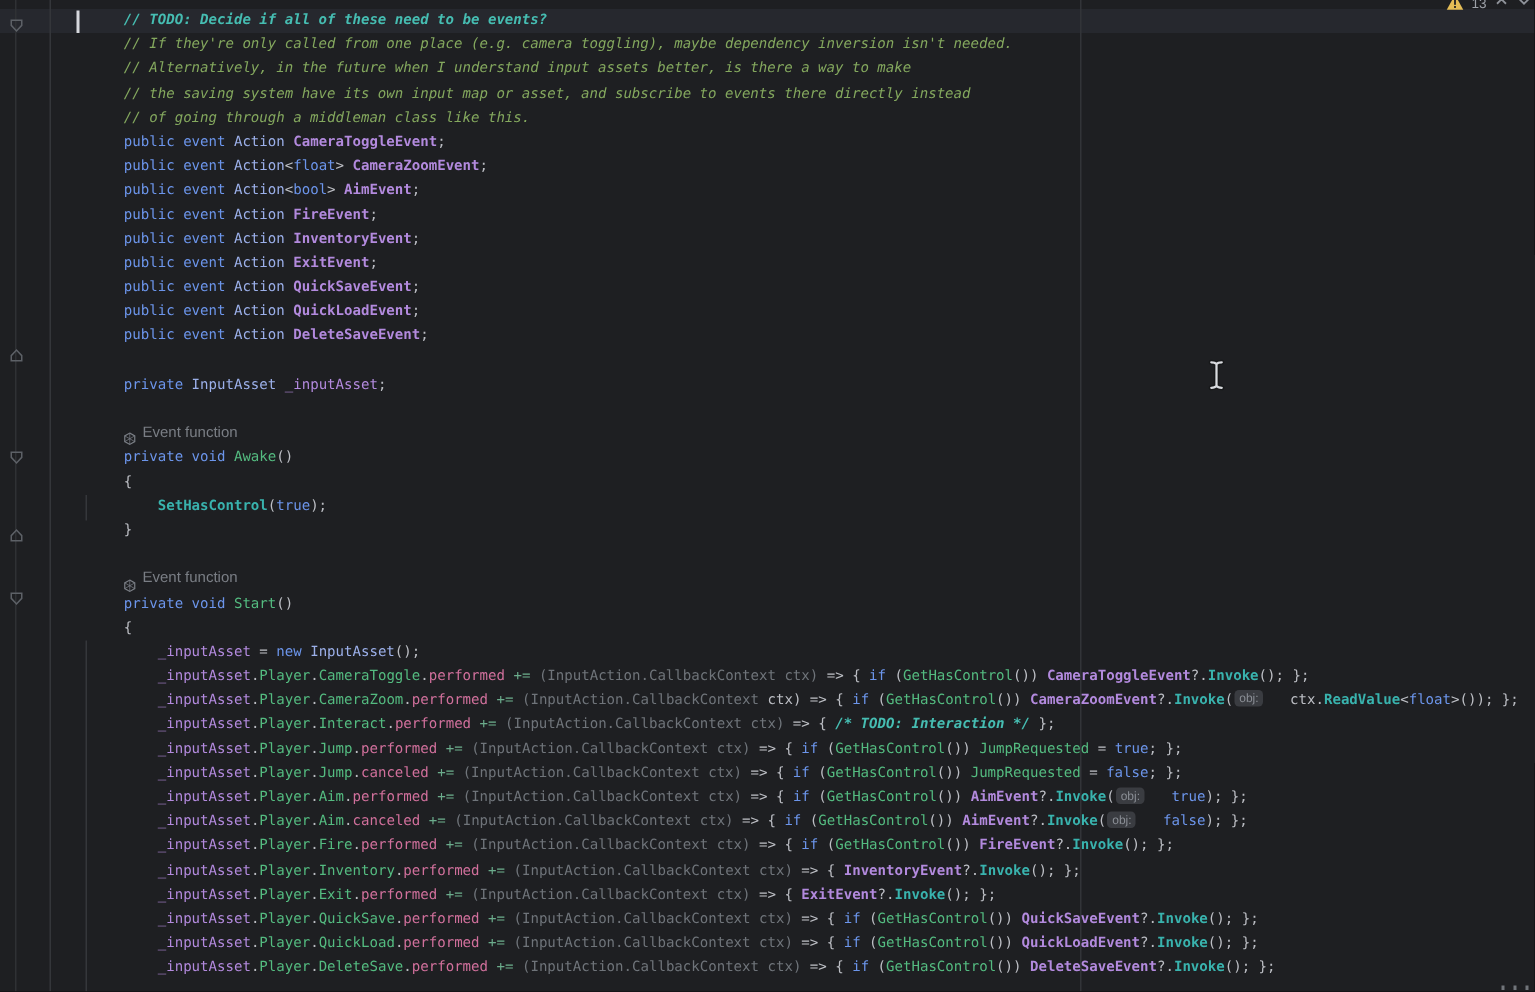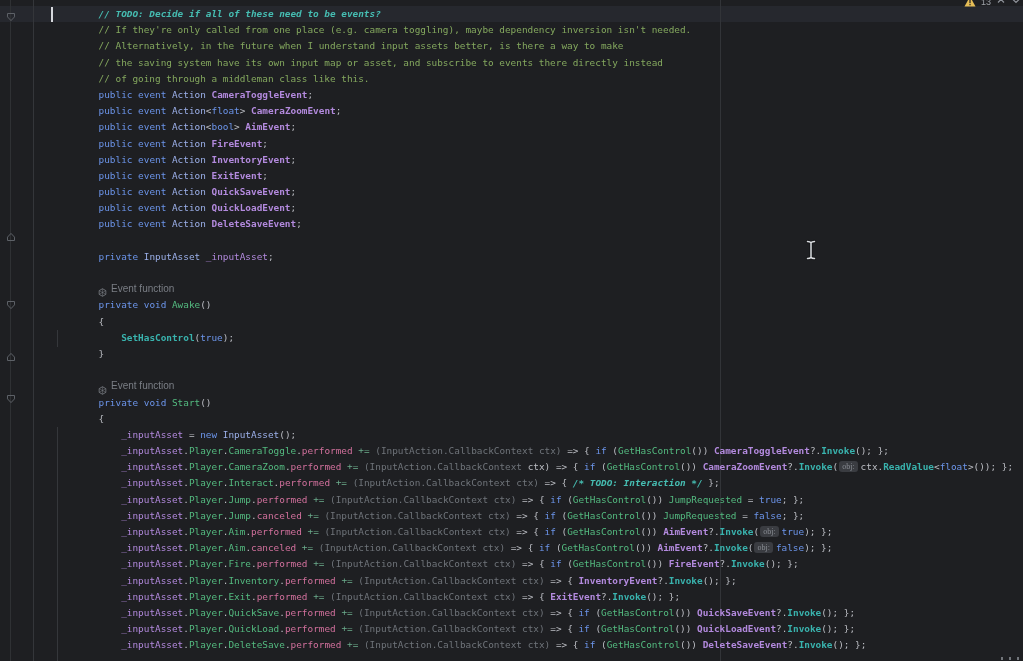--- a/index.html
+++ b/index.html
@@ -4,38 +4,38 @@
 <style>
   html,body{margin:0;padding:0;background:#101113;}
   .screen{position:relative;width:1023px;height:661px;background:var(--bg,#1e1f22);overflow:hidden;
           font-family:"DejaVu Sans Mono",monospace;}
   .caret-hl{position:absolute;left:0;top:6px;width:1023px;height:16.2px;background:var(--caret_line,#26282e);}
   .vline{position:absolute;top:0;bottom:0;width:1px;}
   .fold-guide{left:10px;background:var(--gutter_line,#2f3134);}
   .gutter-sep{left:33px;background:#34363a;}
   .margin-guide{background:var(--guide,#323438);}
   .indent-guide{position:absolute;width:1px;background:#35373b;}
-  .code{position:absolute;left:16px;top:6px;font-size:9.4px;line-height:16.2px;white-space:pre;z-index:2;padding-left:25px;}
+  .code{position:absolute;left:0;top:6px;font-size:9.4px;line-height:16.2px;white-space:pre;z-index:2;padding-left:25px;}
   .line{height:16.2px;padding-left:35px;}
   .line.hint{display:flex;align-items:flex-end;gap:4px;padding-left:57px;
              font-family:"Liberation Sans",sans-serif;font-size:10px;color:var(--hint_text,#7a7e85);}
   .tk-d{color:var(--default)} .tk-dim{color:var(--dim)}
-  .tk-c{color:var(--comment);}
+  .tk-c{color:var(--comment);font-style:italic}
   .tk-t{color:var(--todo);font-style:italic;font-weight:600}
   .tk-k{color:var(--keyword);font-weight:400}
   .tk-ty{color:var(--type);font-weight:400}
   .tk-ev{color:var(--member_violet);font-weight:700}
   .tk-fld{color:var(--member_violet)}
   .tk-m{color:var(--method);font-weight:400}
   .tk-mt{color:var(--method_teal);font-weight:700}
   .tk-evp{color:var(--event_member);font-weight:400}
   .tk-op{color:var(--operator)}
   .tk-inlay{background:var(--inlay_bg);color:var(--inlay_text);font-size:8px;border-radius:3px;
-            padding:0 3px;margin:0 3px 0 1px;display:inline-block;line-height:11px;vertical-align:1px;
-            font-family:Liberation Serif, serif;}
+            padding:0 3px;margin:0 18px 0 1px;display:inline-block;line-height:11px;vertical-align:1px;
+            font-family:Liberation Sans, sans-serif;}
   .caret{position:absolute;width:1.6px;height:14.5px;background:#d6d8dd;z-index:4;}
   .ibeam{position:absolute;z-index:5;}
   .gutter-ic{position:absolute;left:6px;z-index:3;}
   .inspections{position:absolute;top:-5px;right:2px;display:flex;align-items:center;gap:5px;height:14px;
                font-family:"Liberation Sans",sans-serif;font-size:9px;color:#9da1a8;z-index:6;}
   .ticks{position:absolute;bottom:1px;right:4px;display:flex;gap:6px;z-index:6;}
   .ticks i{width:2px;height:3px;background:#71757a;display:block;}
 </style>
 </head>
 <body>

